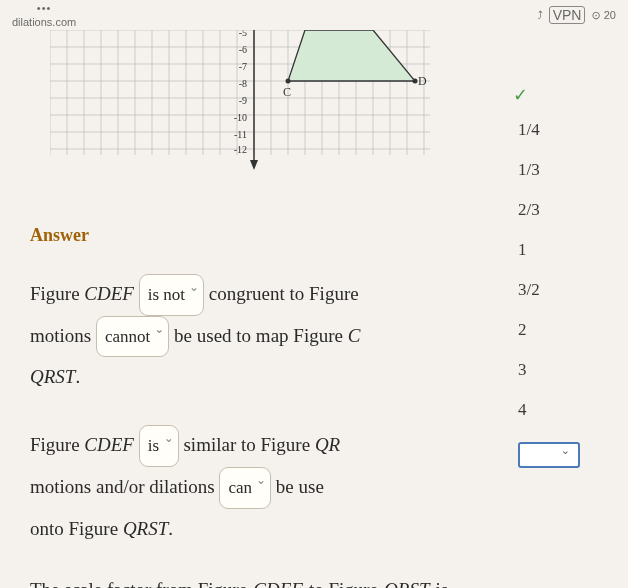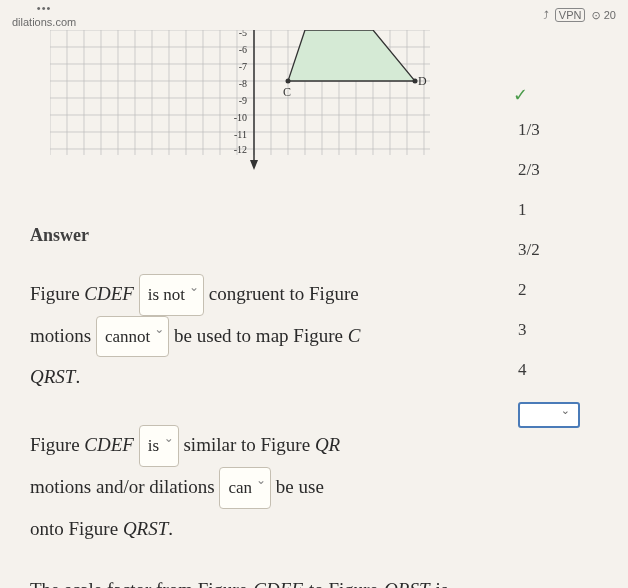--- a/index.html
+++ b/index.html
@@ -18,21 +18,21 @@
       align-items: center;
       padding: 0 12px;
       font-size: 11px;
       color: #6a6a6a;
       font-family: -apple-system, Helvetica, Arial, sans-serif;
       justify-content: space-between;
     }
     .topbar-left { display:flex; flex-direction:column; align-items:center; gap:2px;}
     .topbar-dots { letter-spacing:1px; line-height:1;}
     .topbar-right { display:flex; gap:6px; align-items:center; }
-    .vpn-badge { border:1px solid #888; border-radius:3px; padding:0 3px; font-size:11px;text-align:right;}
+    .vpn-badge { border:1px solid #888; border-radius:3px; padding:0 3px; font-size:14px;text-align:right;}
     .main {
       display: flex;
       height: 555px;
     }
     .content {
       flex: 1;
       padding: 0 20px 0 30px;
       position: relative;
     }
     .dropdown-panel {
@@ -73,33 +73,33 @@
     .axis-label { position:absolute; font-size:12px; color:#333; }
     .pt-c { left: 233px; top: 55px; }
     .pt-d { left: 368px; top: 44px; }
     
     .answer-row {
       margin-top: 55px;
       display:flex;
       align-items:baseline;
       gap:12px;
     }
-    .answer-label { font-weight:600; font-size:18px; color:#404040; }
+    .answer-label { font-weight:600; font-size:18px; color:#a16207; }
     .attempt { font-size:15px; color:#8a8577; font-family: Georgia, serif;}
     .para {
       font-size: 19px;
       line-height: 2.1;
       margin-top: 28px;
       color: #2a2a2a;
     }
     .ital { font-style: italic; }
     .inline-select {
       display:inline-block;
       border: 1px solid #c5bfb2;
-      border-radius: 4px;
+      border-radius: 9px;
       padding: 2px 18px 2px 8px;
       font-size: 17px;
       background: #fffef9;
       position:relative;
       vertical-align: baseline;
       min-width: 40px;
     }
     .inline-select::after {
       content:"⌄";
       position:absolute;
@@ -217,20 +217,21 @@
       <span> is</span>
 
     </div>
 
   </div>
 
   <div class="dropdown-panel">
     <div class="check-row">
         <span class="check-icon">✓</span>
       </div>
+    <div class="dropdown-item">1/4</div>
     <div class="dropdown-item">1/3</div>
     <div class="dropdown-item">2/3</div>
     <div class="dropdown-item">1</div>
     <div class="dropdown-item">3/2</div>
     <div class="dropdown-item">2</div>
     <div class="dropdown-item">3</div>
     <div class="dropdown-item">4</div>
     <div class="bottom-select-wrap">
       <div class="bottom-select">⌄</div>
     </div>

